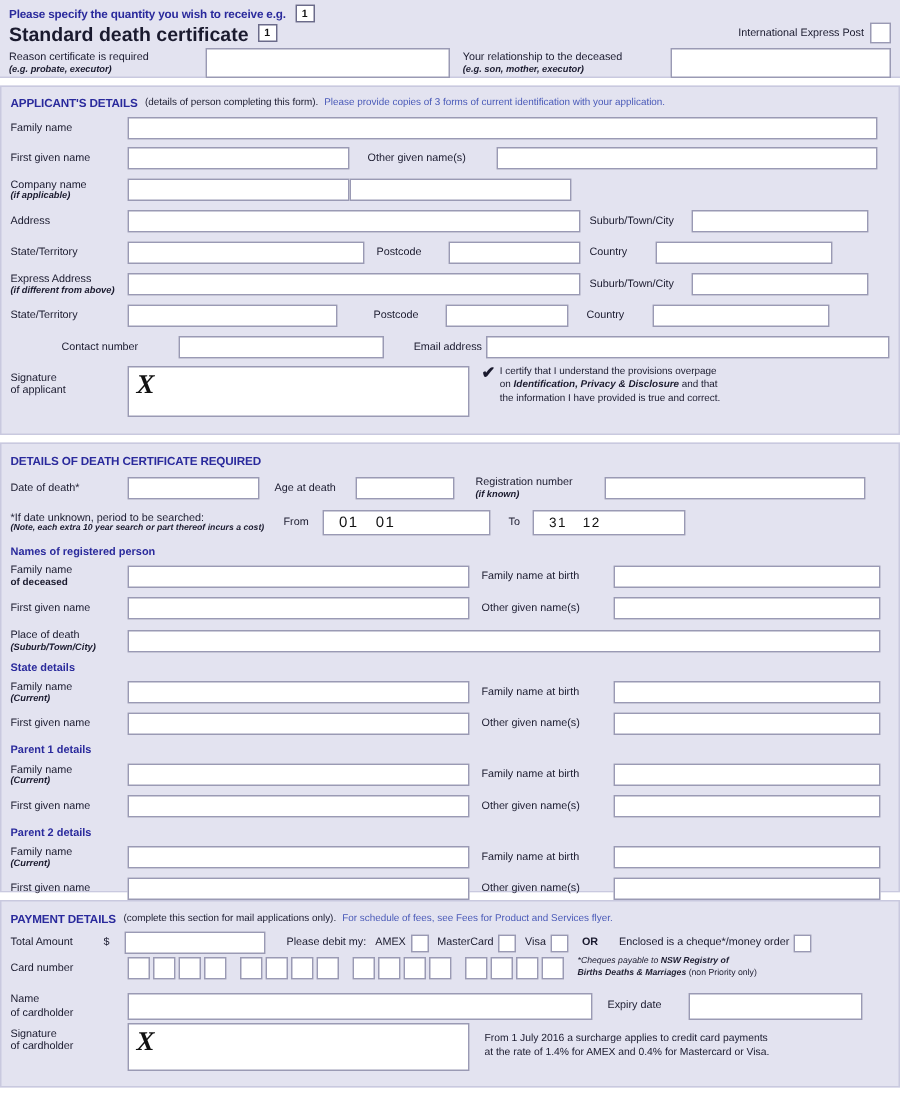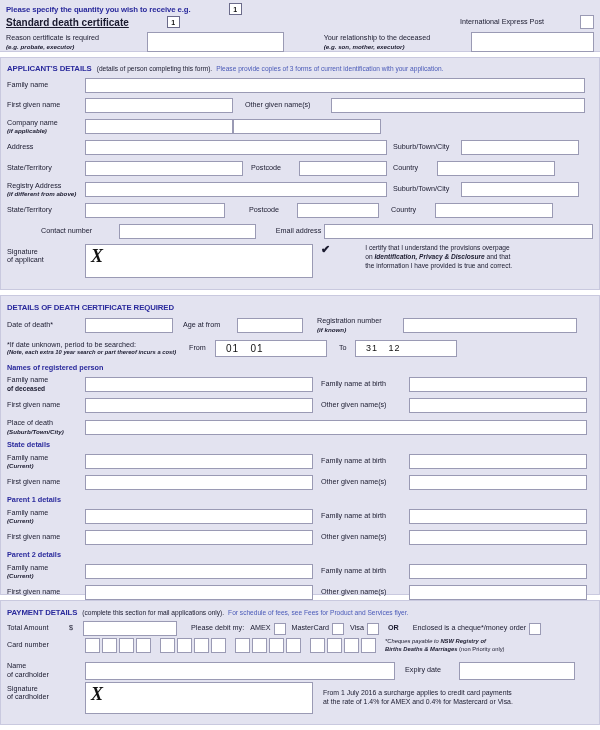--- a/index.html
+++ b/index.html
@@ -51,38 +51,38 @@
   .sigbox{
     background:#fff;border:1px solid #9a9ab4;box-sizing:border-box;
     position:relative;
   }
   .sigx{
     position:absolute;left:5px;top:2px;font-size:18px;font-weight:bold;
     font-style:italic;font-family:"Liberation Serif",serif;color:#111;line-height:1;
   }
 
   
-  .row{display:flex;align-items:center;gap:32px;}
+  .row{display:flex;align-items:center;}
   .r{display:flex;align-items:center;padding:0 6px;}
   .lab-w{width:78px;flex:none;}
 
   .check-mark{font-size:11px;font-weight:bold;line-height:1;margin-right:3px;}
 </style>
 </head>
 <body>
 
 <div class="page">
 
   <div class="panel top" style="height:52px;padding:3px 6px 0 6px;">
     <div class="row" style="height:12px;">
       <span class="sec-head">Please specify the quantity you wish to receive e.g.</span>
       <span class="numbox" style="margin-left:6px;">1</span>
     </div>
     <div class="row" style="height:14px;">
-      <span class="bold" style="font-size:10px;text-decoration:underline;">Standard death certificate</span>
+      <span class="bold" style="font-size:13px;">Standard death certificate</span>
       <span class="numbox" style="margin-left:6px;">1</span>
       <span style="flex:1;"></span>
       <span class="lbl">International Express Post</span>
       <span class="cbx" style="margin-left:4px;width:14px;height:14px;"></span>
     </div>
     <div class="row" style="margin-top:3px;">
       <div style="width:132px;">
         <div class="lbl">Reason certificate is required</div>
         <div class="lbl ital" style="font-size:6.2px;font-weight:bold;">(e.g. probate, executor)</div>
       </div>
@@ -136,21 +136,21 @@
       <span class="lbl lab-w">State/Territory</span>
       <input class="inp tall" type="text" style="width: 158px;" value="">
       <span class="lbl" style="width:48px;margin-left:8px;">Postcode</span>
       <input class="inp tall" type="text" style="width: 88px;" value="">
       <span class="lbl" style="width:44px;margin-left:6px;">Country</span>
       <input class="inp tall" type="text" style="width: 118px;" value="">
     </div>
 
     <div class="r" style="height:21px;">
       <div class="lbl lab-w">
-        <div>Registry Address</div>
+        <div>Express Address</div>
         <div class="ital bold" style="font-size:6.2px;">(if different from above)</div>
       </div>
       <input class="inp tall" type="text" style="width: 302px;" value="">
       <span class="lbl" style="width:68px;margin-left:6px;">Suburb/Town/City</span>
       <input class="inp tall" type="text" style="width: 118px;" value="">
     </div>
 
     <div class="r" style="height:21px;">
       <span class="lbl lab-w">State/Territory</span>
       <input class="inp tall" type="text" style="width: 140px;" value="">
@@ -191,21 +191,21 @@
   <div class="gap"></div>
 
   <div class="panel" style="height:300px;padding:4px 0 0 0;">
     <div class="r" style="height:14px;">
       <span class="sec-head">DETAILS OF DEATH CERTIFICATE REQUIRED</span>
     </div>
 
     <div class="r" style="height:22px;">
       <span class="lbl" style="width:78px;">Date of death*</span>
       <input class="inp tall" type="text" style="width: 88px;" value="">
-      <span class="lbl" style="width:54px;margin-left:10px;">Age at from</span>
+      <span class="lbl" style="width:54px;margin-left:10px;">Age at death</span>
       <input class="inp tall" type="text" style="width: 66px;" value="">
       <div class="lbl" style="width:86px;margin-left:14px;">
         <div>Registration number</div>
         <div class="ital bold" style="font-size:6.2px;">(if known)</div>
       </div>
       <input class="inp tall" type="text" style="width: 174px;" value="">
     </div>
 
     <div class="r" style="height:24px;">
       <div style="width:178px;">

